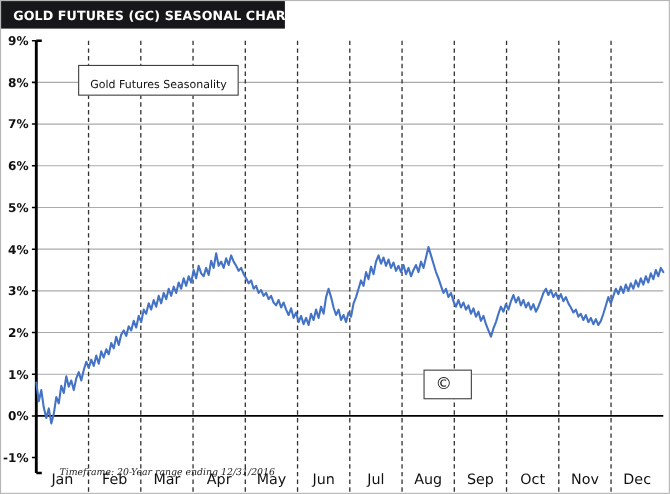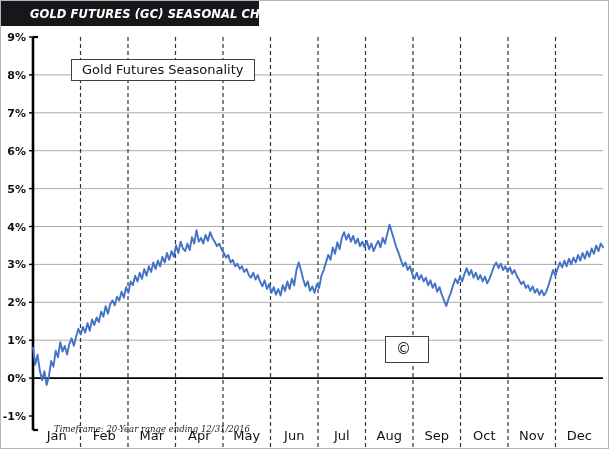--- a/index.html
+++ b/index.html
@@ -22,23 +22,22 @@
     width:258px;height:25px;
     background:#17161a;
     display:flex;align-items:center;
   }
   #header-title{
     color:#ffffff;
     font-family:"DejaVu Sans", sans-serif;
     font-weight:bold;
     font-size:11.5px;
     letter-spacing:0.1px;
-    padding-left:29px;
+    padding-left:11px;
     white-space:nowrap;
-    font-style:italic;
   }
   
   #chart-area{
     position:absolute;
     left:0;top:25px;
     width:607px;height:422px;
   }
   #plot-svg{position:absolute;left:0;top:0;}
   
   .callout{
@@ -46,22 +45,22 @@
     background:#ffffff;
     border:1px solid #3f3f3f;
     box-sizing:border-box;
     display:flex;align-items:center;justify-content:center;
     font-family:"DejaVu Sans", sans-serif;
     color:#111111;
     white-space:nowrap;
   }
   #title-callout{
     left:70px;top:33px;
-    padding:2px 10px 3px 10px;
-    font-size:13px;
+    padding:12px 10px 3px 10px;
+    font-size:10px;
   }
   #watermark-callout{
     left:384px;top:310px;
     padding:3px 12px 4px 10px;
     font-size:15.5px;
   }
   #watermark-callout .c-sym{font-size:15px;margin-right:5px;display:inline-block;}
 </style>
 </head>
 <body>

